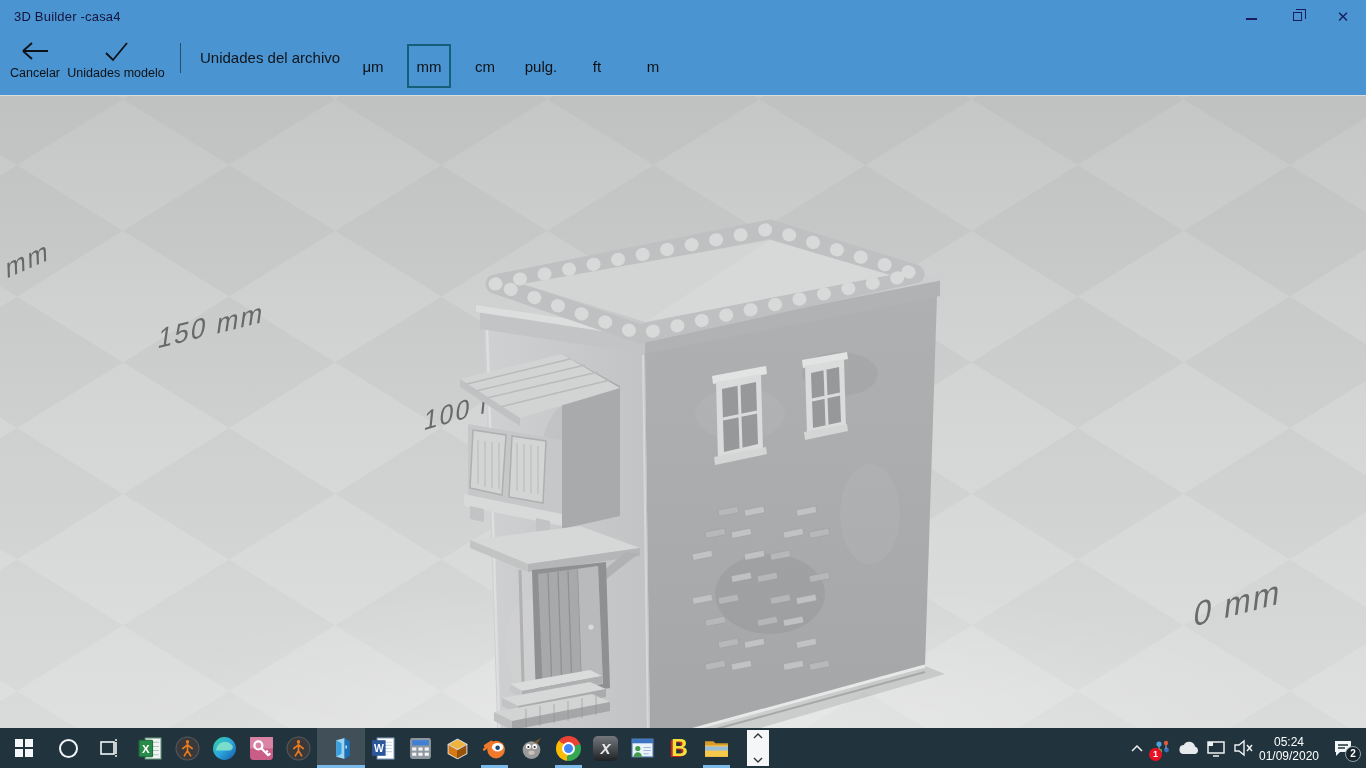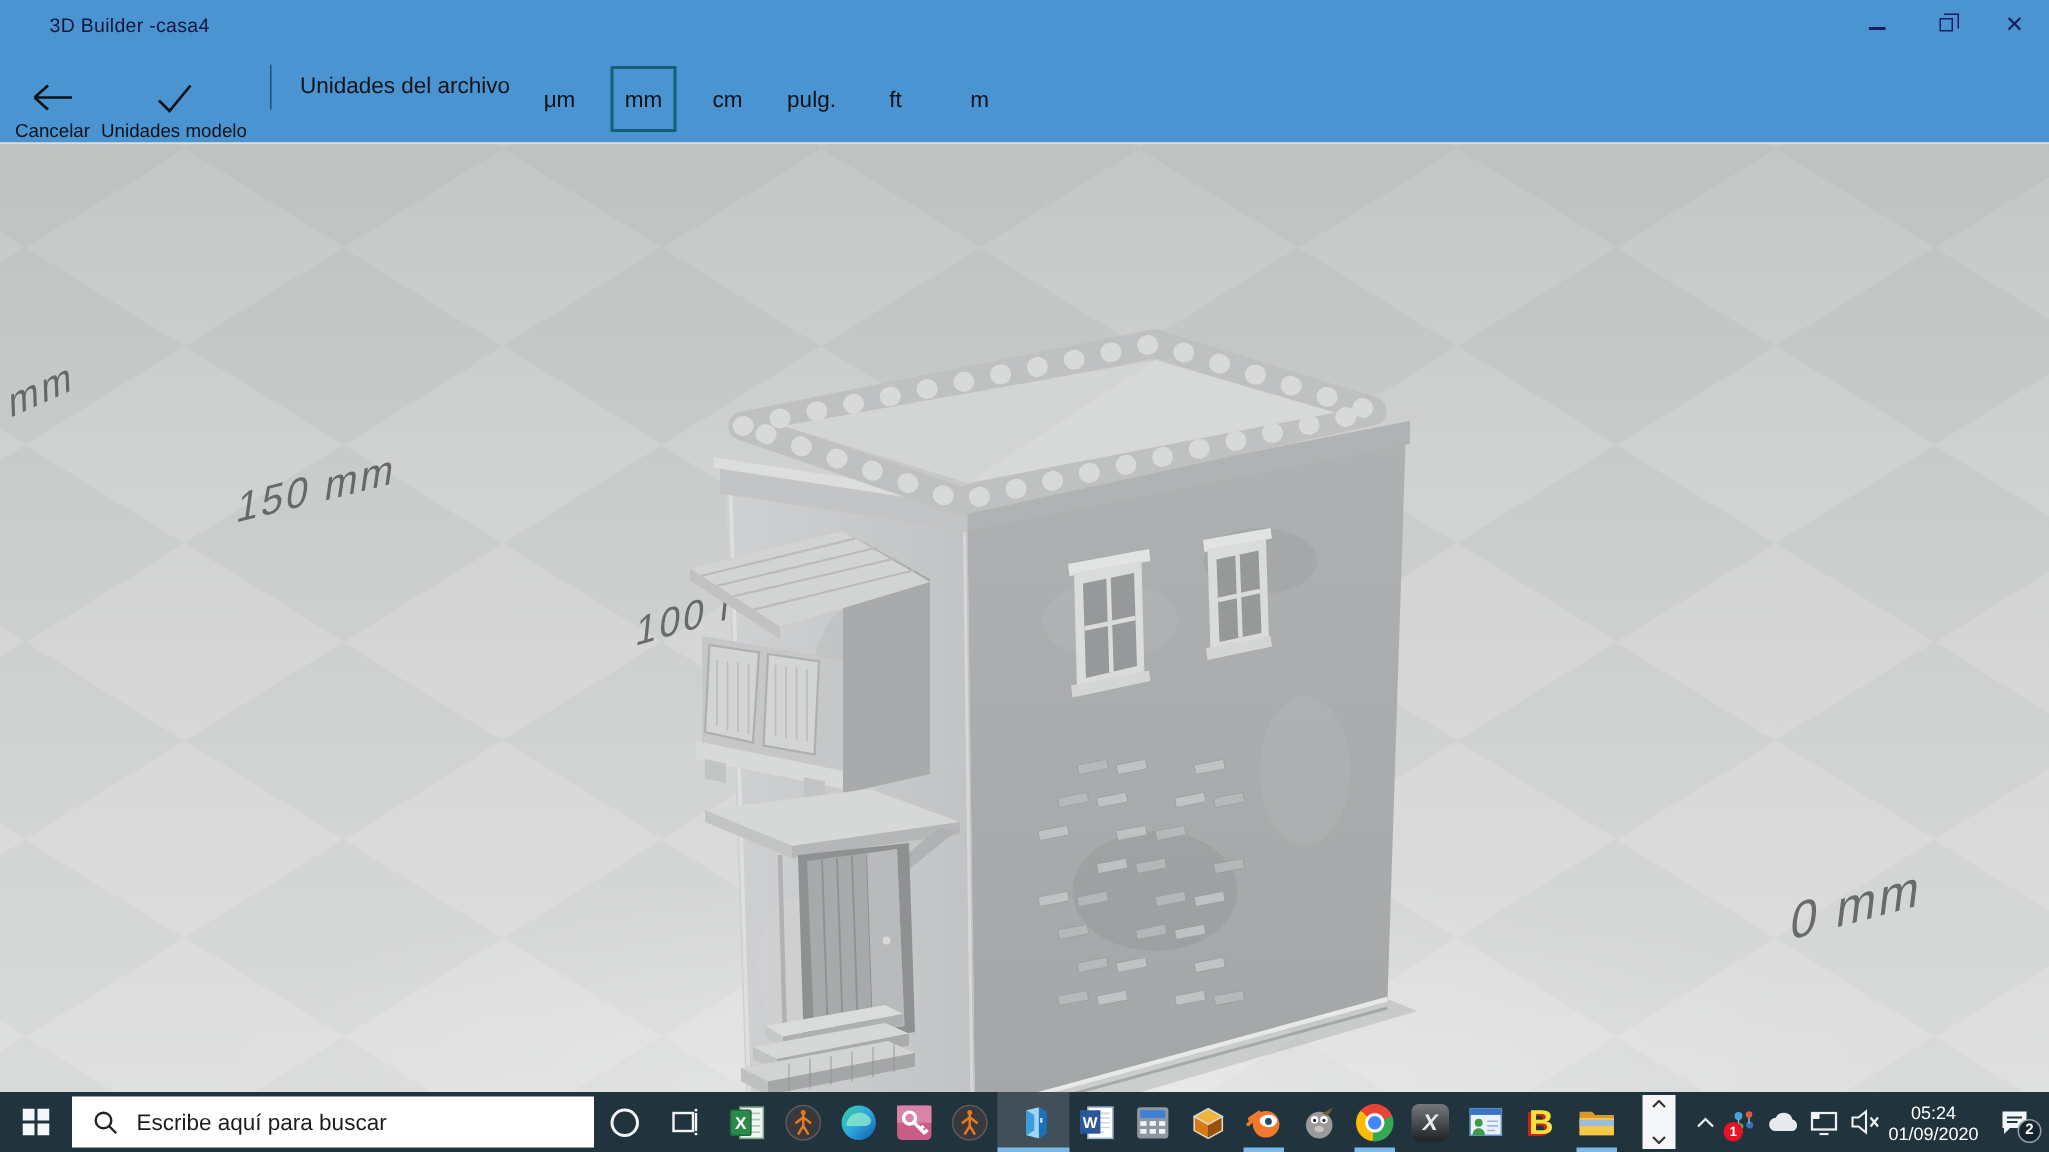--- a/index.html
+++ b/index.html
@@ -7,32 +7,32 @@
     --tb-bg:#21333d;
     --underline:#7ab9e8;
     --unit-border:#156078;
   }
   *{margin:0;padding:0;box-sizing:border-box;}
   html,body{width:1366px;height:768px;overflow:hidden;background:#cecfcf;
     font-family:"Liberation Sans","DejaVu Sans",sans-serif;-webkit-font-smoothing:antialiased;}
 
   
   .titlebar{position:absolute;left:0;top:0;width:1366px;height:32px;background:var(--blue);
-    display:flex;align-items:center;color:#14143c;font-size:13px;padding-left:19px;}
+    display:flex;align-items:center;color:#14143c;font-size:13px;}
   .titlebar .title{padding-left:14px;letter-spacing:.2px;}
   .win-controls{margin-left:auto;display:flex;height:100%;}
   .win-btn{width:46px;height:100%;display:flex;align-items:center;justify-content:center;color:#1b1b5e;}
   .glyph-min{width:11px;height:0;border-top:2px solid #1b1b5e;margin-top:6px;}
   .glyph-restore{width:9px;height:9px;border:1.5px solid #1b1b5e;position:relative;background:var(--blue);}
   .glyph-restore:before{content:"";position:absolute;left:2px;top:-4px;width:9px;height:9px;border:1.5px solid #1b1b5e;border-bottom:none;border-left:none;}
   .glyph-close{font-size:15px;line-height:1;}
 
   
   .toolbar{position:absolute;left:0;top:32px;width:1366px;height:63px;background:var(--blue);color:#101418;}
-  .tool-btn{position:absolute;top:22px;text-align:center;font-size:12.5px;color:#0e1216;cursor:default;}
+  .tool-btn{position:absolute;top:8px;text-align:center;font-size:12.5px;color:#0e1216;cursor:default;}
   .tool-btn svg{display:block;margin:0 auto 4px;}
   .tool-cancel{left:6px;width:58px;}
   .tool-import{left:66px;width:100px;}
   .toolbar .sep{position:absolute;left:180px;top:11px;width:1px;height:30px;background:rgba(10,20,30,.55);}
   .units-label{position:absolute;left:200px;top:17px;font-size:15px;}
   .units-row{position:absolute;left:345px;top:12px;display:flex;}
   .unit{width:44px;height:44px;margin:0 6px;display:flex;align-items:center;justify-content:center;
     font-size:15px;color:#0e1216;border:2px solid transparent;}
   .unit.selected{border-color:var(--unit-border);}
 
@@ -279,27 +279,20 @@
 
 <div class="taskbar">
   <div class="tb-btn start">
     <svg width="18" height="18" viewBox="0 0 18 18">
       <rect x="0" y="0" width="8" height="8" fill="#f4f7f9"></rect>
         <rect x="10" y="0" width="8" height="8" fill="#f4f7f9"></rect>
       <rect x="0" y="10" width="8" height="8" fill="#f4f7f9"></rect>
         <rect x="10" y="10" width="8" height="8" fill="#f4f7f9"></rect>
     </svg>
   </div>
-  <div class="searchbox">
-    <svg width="17" height="17" viewBox="0 0 17 17">
-      <circle cx="7" cy="7" r="5.2" fill="none" stroke="#222" stroke-width="1.6"></circle>
-      <path d="M11 11l4.5 4.5" stroke="#222" stroke-width="1.6"></path>
-    </svg>
-    <span>Escribe aquí para buscar</span>
-  </div>
   <div class="tb-btn cortana">
       <i></i>
     </div>
   <div class="tb-btn taskview">
     <svg width="20" height="18" viewBox="0 0 20 18">
       <rect x="1" y="3" width="13" height="12" fill="none" stroke="#f2f5f7" stroke-width="1.6"></rect>
       <path d="M16 3v12" stroke="#f2f5f7" stroke-width="1.6"></path>
       <circle cx="16" cy="1" r="1" fill="#f2f5f7"></circle>
         <circle cx="16" cy="17" r="1" fill="#f2f5f7"></circle>
     </svg>

